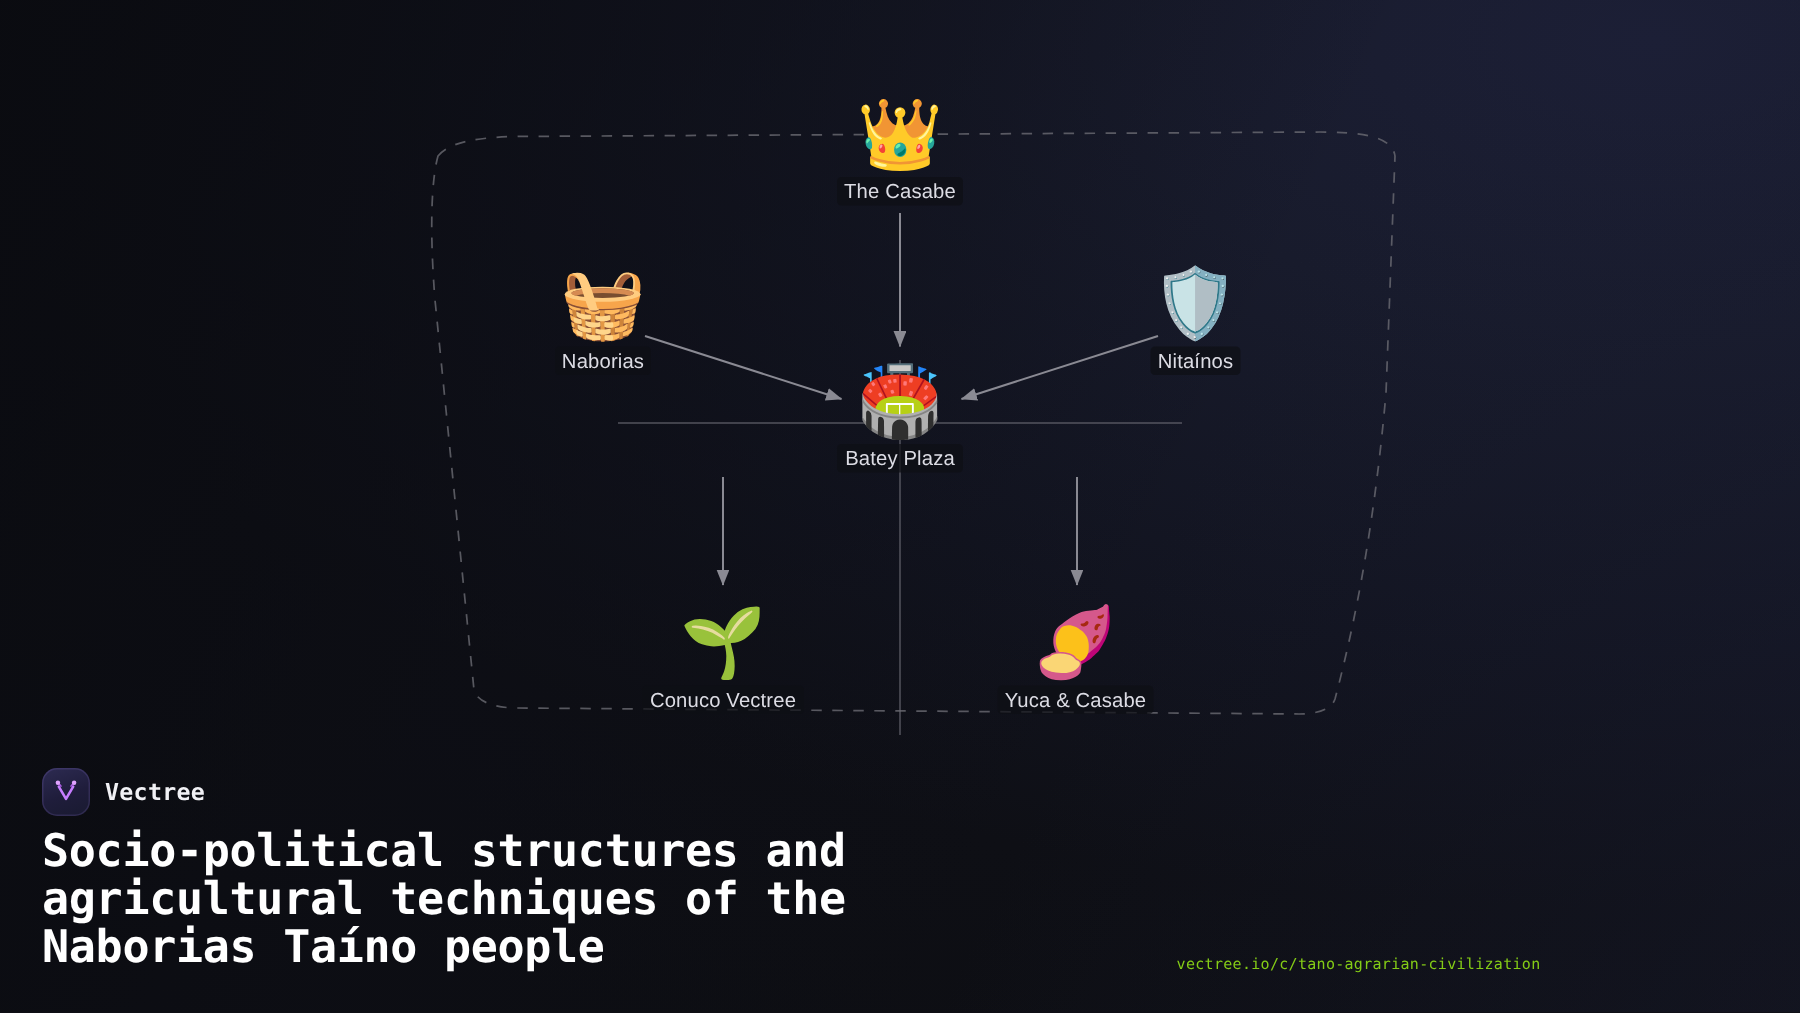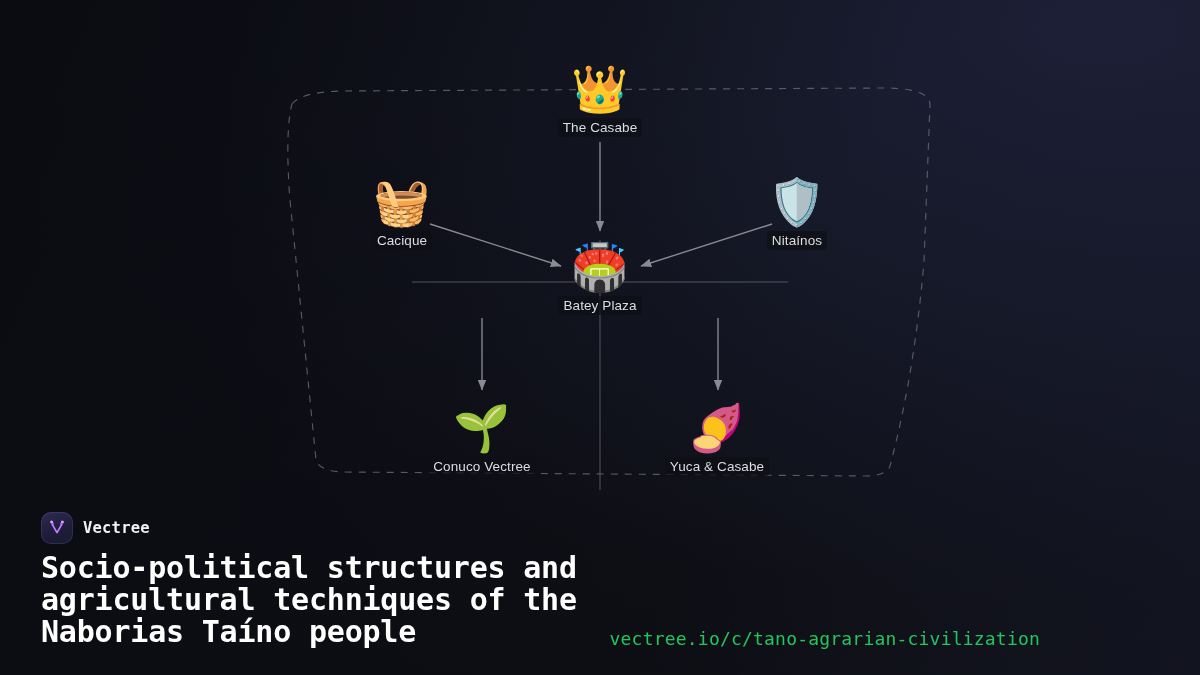--- a/index.html
+++ b/index.html
@@ -72,21 +72,21 @@
     letter-spacing: 0.1px;
     background: rgba(14,15,21,0.72);
     padding: 1px 5px;
     border-radius: 3px;
     white-space: nowrap;
   }
 
   
   #footer {
     position: absolute;
-    left: 17px;
+    left: 4px;
     bottom: 0;
     width: 1047px;
     height: 185px;
     z-index: 4;
   }
 
   #brand-row {
     position: absolute;
     left: 24px;
     top: 22px;
@@ -125,22 +125,22 @@
     color: #ffffff;
     letter-spacing: -0.2px;
     white-space: pre-line;
   }
 
   #url {
     position: absolute;
     right: 24px;
     bottom: 26px;
     font-family: "DejaVu Sans Mono", "Liberation Mono", monospace;
-    font-size: 18px;
-    color: #22c55e;
+    font-size: 10px;
+    color: #84cc16;
     letter-spacing: 0.2px;
   }
 </style>
 </head>
 <body>
 
 <div id="bg-gradient"></div>
 <div id="bg-gradient-2"></div>
 
 <div id="diagram">
@@ -178,21 +178,21 @@
     <line x1="718" y1="318" x2="718" y2="390" stroke="#8a8a93" stroke-width="1.35" marker-end="url(#arrowhead)"></line>
   </svg>
 
   <div class="node" style="left:600px; top:62px;">
     <span class="emoji">👑</span>
     <span class="node-label">The Casabe</span>
   </div>
 
   <div class="node" style="left:402px; top:175px;">
     <span class="emoji">🧺</span>
-    <span class="node-label">Cacique</span>
+    <span class="node-label">Naborias</span>
   </div>
 
   <div class="node" style="left:797px; top:175px;">
     <span class="emoji">🛡️</span>
     <span class="node-label">Nitaínos</span>
   </div>
 
   <div class="node" style="left:600px; top:240px;">
     <span class="emoji">🏟️</span>
     <span class="node-label">Batey Plaza</span>

